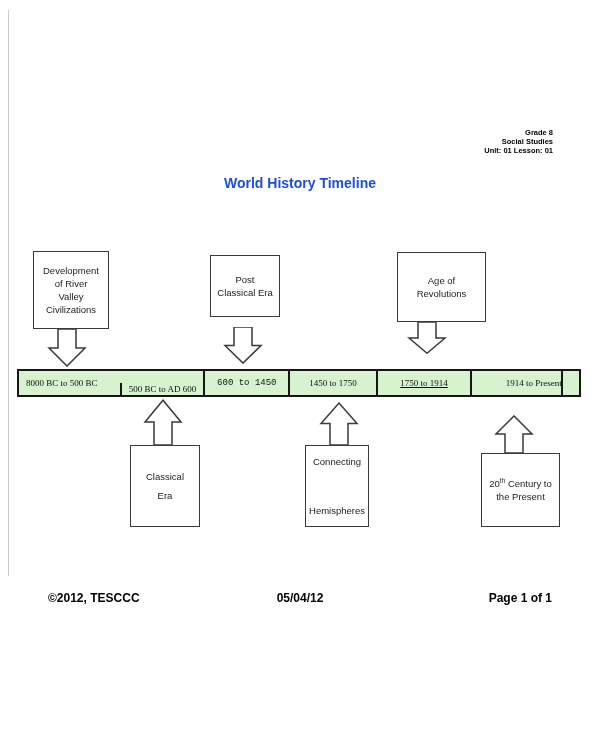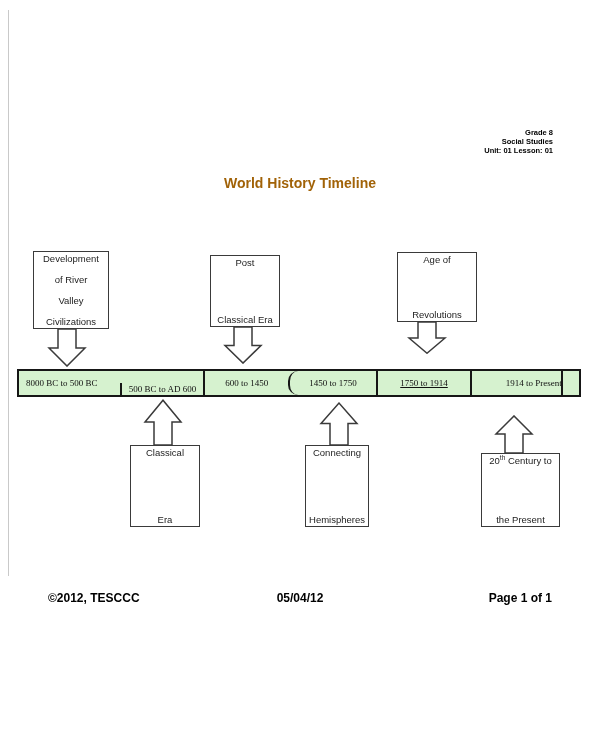--- a/index.html
+++ b/index.html
@@ -7,35 +7,35 @@
     position:relative;width:600px;height:730px;background:#ffffff;overflow:hidden;
     font-family:"Liberation Sans", sans-serif;color:#111;
   }
   .scanline{position:absolute;left:8px;top:10px;width:1px;height:566px;background:#c9c9c9;}
   .docheader{
     position:absolute;top:112px;right:47px;text-align:right;
     font-size:7.5px;font-weight:bold;line-height:9px;color:#000;margin-top:16px;
   }
   .doc-title{
     position:absolute;top:175px;left:0;width:600px;text-align:center;
-    font-size:14px;font-weight:bold;color:#a16207;
+    font-size:14px;font-weight:bold;color:#1d4ed8;
   }
   .bar{
     position:absolute;left:17px;top:369px;width:564px;height:28px;
     box-sizing:border-box;border:2px solid #161616;display:flex;
   }
   .seg{
     box-sizing:border-box;border-left:2px solid #161616;
     display:flex;align-items:center;justify-content:center;
     font-family:"Liberation Serif", serif;font-size:9px;color:#101010;white-space:nowrap;
   }
   .seg.first{border-left:none;justify-content:flex-start;padding-left:7px;}
   .era-box{
     position:absolute;background:#fff;border:1.5px solid #3a3a3a;box-sizing:border-box;
-    display:flex;flex-direction:column;align-items:center;justify-content:space-between;
+    display:flex;flex-direction:column;align-items:center;justify-content:center;
     text-align:center;font-size:9.5px;line-height:13px;color:#1c1c1c;
   }
   .era-box.spread{line-height:13px;row-gap:6px;}
   .era-box div{margin:0;}
   .arrow{position:absolute;display:block;}
   .arrow polygon{fill:#ffffff;stroke:#3a3a3a;stroke-width:1.5;vector-effect:non-scaling-stroke;}
   .docfooter{
     position:absolute;top:591px;left:0;width:600px;height:12px;
     font-size:12px;font-weight:bold;color:#000;
   }
@@ -58,44 +58,44 @@
   </div>
 
   <div class="doc-title">World History Timeline</div>
 
   <div class="era-box" style="left:33px;top:251px;width:76px;height:78px;">
     <div>Development</div>
     <div>of River</div>
     <div>Valley</div>
     <div>Civilizations</div>
   </div>
-  <div class="era-box" style="left:210px;top:255px;width:70px;height:72px;">
+  <div class="era-box" style="left:210px;top:255px;width:70px;height:62px;">
     <div>Post</div>
     <div>Classical Era</div>
   </div>
-  <div class="era-box" style="left:397px;top:252px;width:80px;height:70px;">
+  <div class="era-box" style="left:397px;top:252px;width:89px;height:70px;">
     <div>Age of</div>
     <div>Revolutions</div>
   </div>
 
   <svg class="arrow" style="left:47px;top:329px;" width="40" height="38" viewBox="0 0 40 40" preserveAspectRatio="none">
     <polygon points="11,0 29,0 29,20 38,20 20,39 2,20 11,20"></polygon>
   </svg>
   <svg class="arrow" style="left:223px;top:327px;" width="40" height="37" viewBox="0 0 40 40" preserveAspectRatio="none">
     <polygon points="11,0 29,0 29,20 38,20 20,39 2,20 11,20"></polygon>
   </svg>
   <svg class="arrow" style="left:407px;top:322px;" width="40" height="32" viewBox="0 0 40 40" preserveAspectRatio="none">
     <polygon points="11,0 29,0 29,20 38,20 20,39 2,20 11,20"></polygon>
   </svg>
 
   <div class="bar" style="background: rgb(214, 242, 207);">
     <div class="seg first" style="width:18.0%;">8000 BC to 500 BC</div>
     <div class="seg" style="width:14.9%;margin-top:12px;">500 BC to AD 600</div>
-    <div class="seg" style="width:15.2%;">600 to 1450</div>
-    <div class="seg" style="width:15.6%;border-radius:10px;">1450 to 1750</div>
+    <div class="seg" style="width:15.2%;font-family:Liberation Mono, monospace;">600 to 1450</div>
+    <div class="seg" style="width:15.6%;">1450 to 1750</div>
     <div class="seg" style="width:16.9%;text-decoration:underline;">1750 to 1914</div>
     <div class="seg" style="width:16.2%;padding-left:34px;">1914 to Present</div>
     <div class="seg" style="width:3.2%;"></div>
   </div>
 
   <svg class="arrow" style="left:143px;top:399px;" width="40" height="46" viewBox="0 0 40 40" preserveAspectRatio="none">
     <polygon points="11,40 11,20 2,20 20,1 38,20 29,20 29,40"></polygon>
   </svg>
   <svg class="arrow" style="left:319px;top:402px;" width="40" height="43" viewBox="0 0 40 40" preserveAspectRatio="none">
     <polygon points="11,40 11,20 2,20 20,1 38,20 29,20 29,40"></polygon>

